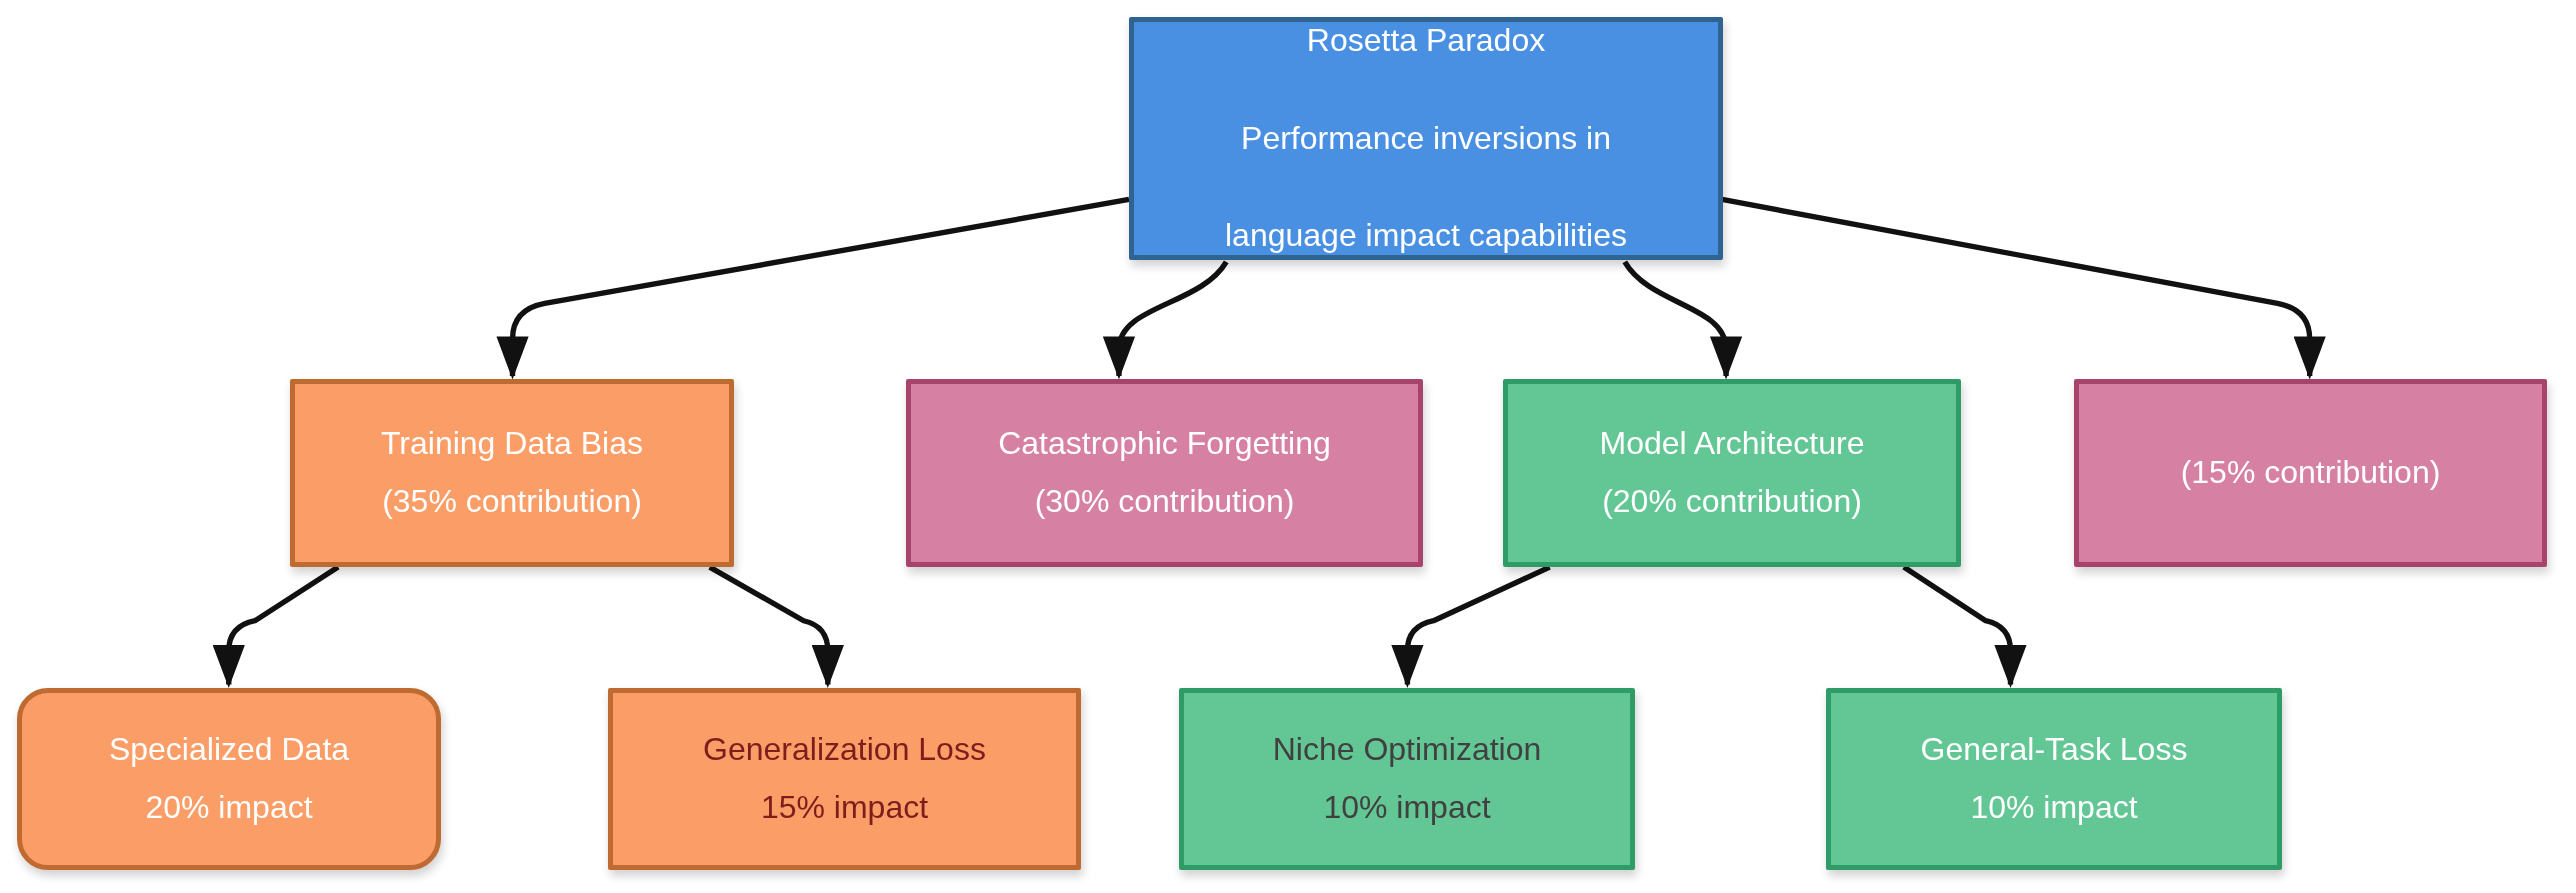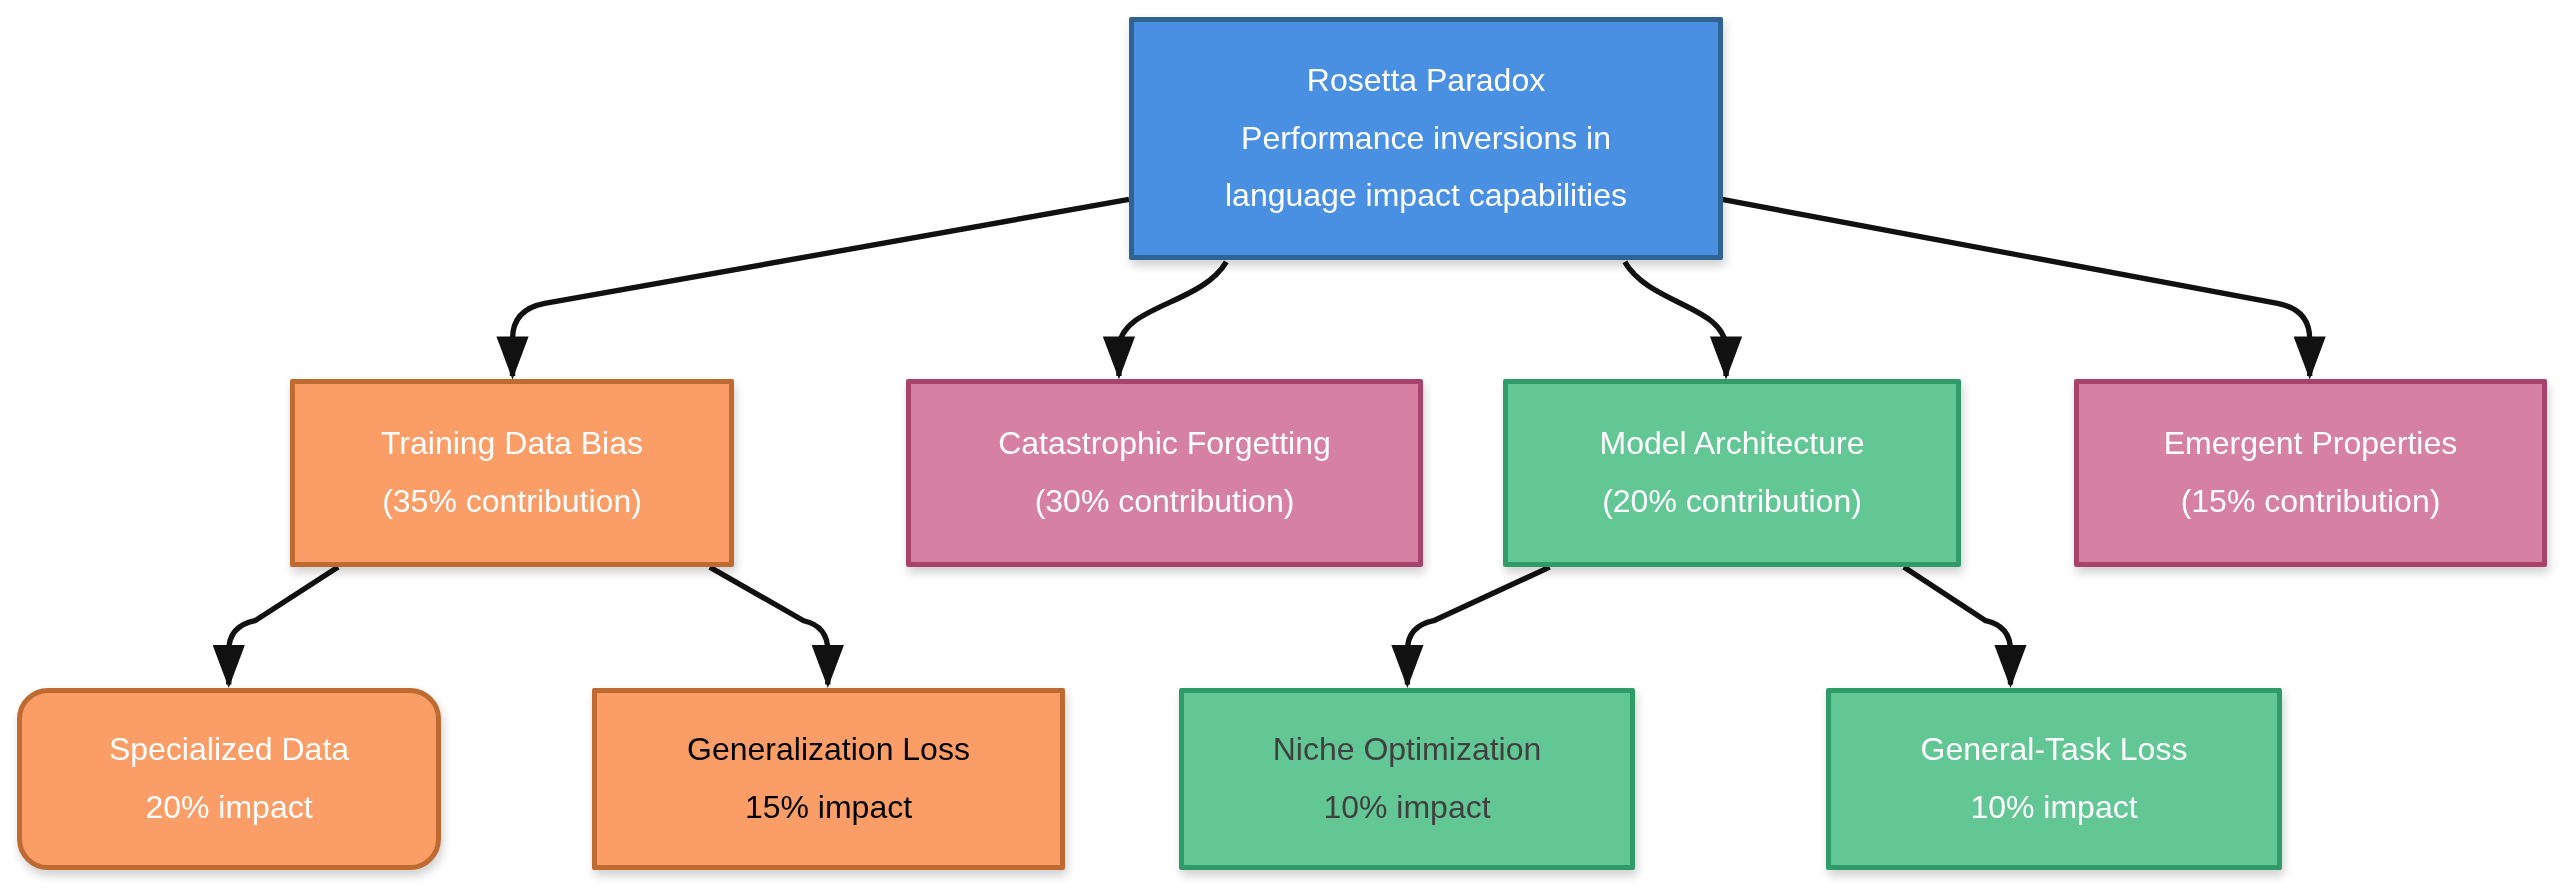--- a/index.html
+++ b/index.html
@@ -23,21 +23,21 @@
     align-items:center;
     justify-content:center;
     text-align:center;
     font-size:32px;
     line-height:1.8;
     color:#ffffff;
     box-shadow:2px 5.4px 9.4px rgba(0,0,0,0.18);
   }
   .node span{display:block;white-space:nowrap;}
   
-  .n0{left:1129px;top:17px;width:594px;height:243px;}
+  .n0{left:1129px;top:17px;width:594px;height:243px;gap:40px;}
   .n1{left:290px;top:379px;width:444px;height:188px;}
   .n2{left:906px;top:379px;width:517px;height:188px;}
   .n3{left:1503px;top:379px;width:458px;height:188px;}
   .n4{left:2074px;top:379px;width:473px;height:188px;}
   .n5{left:17px;top:688px;width:424px;height:182px;}
   .n6{left:592px;top:688px;width:473px;height:182px;}
   .n7{left:1179px;top:688px;width:456px;height:182px;}
   .n8{left:1782px;top:688px;width:456px;height:182px;margin-left:44px;}
 </style>
 </head>
@@ -76,30 +76,29 @@
     <span>Catastrophic Forgetting</span>
     <span>(30% contribution)</span>
   </div>
 
   <div class="node n3" style="background-color: rgb(99, 199, 149); border-color: rgb(47, 156, 103); color: rgb(255, 255, 255);">
     <span>Model Architecture</span>
     <span>(20% contribution)</span>
   </div>
 
   <div class="node n4" style="background-color: rgb(214, 128, 163); border-color: rgb(168, 68, 108); color: rgb(255, 255, 255);">
-    <span>Emergent Properties</span>
     <span>(15% contribution)</span>
   </div>
 
   <div class="node n5" style="background-color: rgb(250, 157, 102); border-color: rgb(191, 106, 48); color: rgb(255, 255, 255); border-radius: 31px;">
     <span>Specialized Data</span>
     <span>20% impact</span>
   </div>
 
-  <div class="node n6" style="background-color: rgb(250, 157, 102); border-color: rgb(191, 106, 48); color: #000000;">
+  <div class="node n6" style="background-color: rgb(250, 157, 102); border-color: rgb(191, 106, 48); color: #7f1d1d; margin-left: 16px;">
     <span>Generalization Loss</span>
     <span>15% impact</span>
   </div>
 
   <div class="node n7" style="background-color: rgb(99, 199, 149); border-color: rgb(47, 156, 103); color: #404040;">
     <span>Niche Optimization</span>
     <span>10% impact</span>
   </div>
 
   <div class="node n8" style="background-color: rgb(99, 199, 149); border-color: rgb(47, 156, 103); color: rgb(255, 255, 255);">

